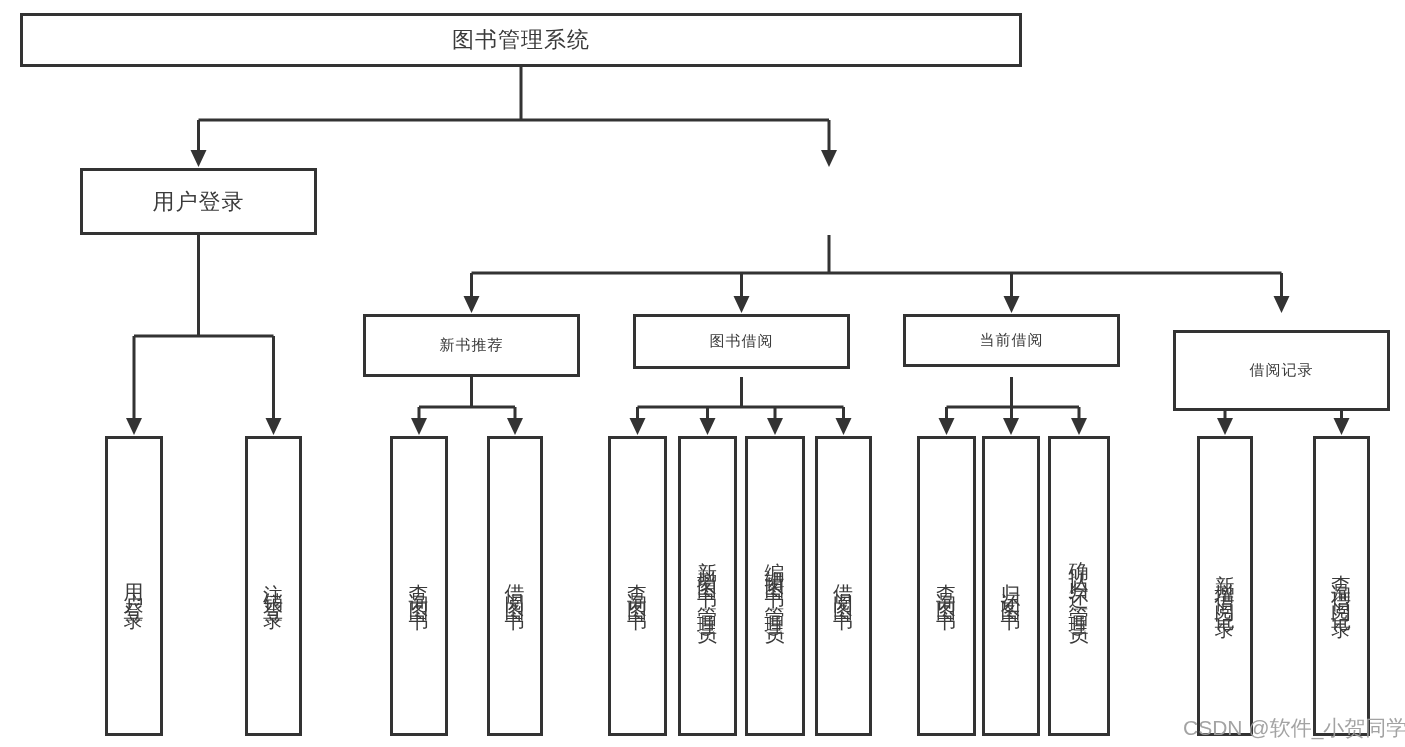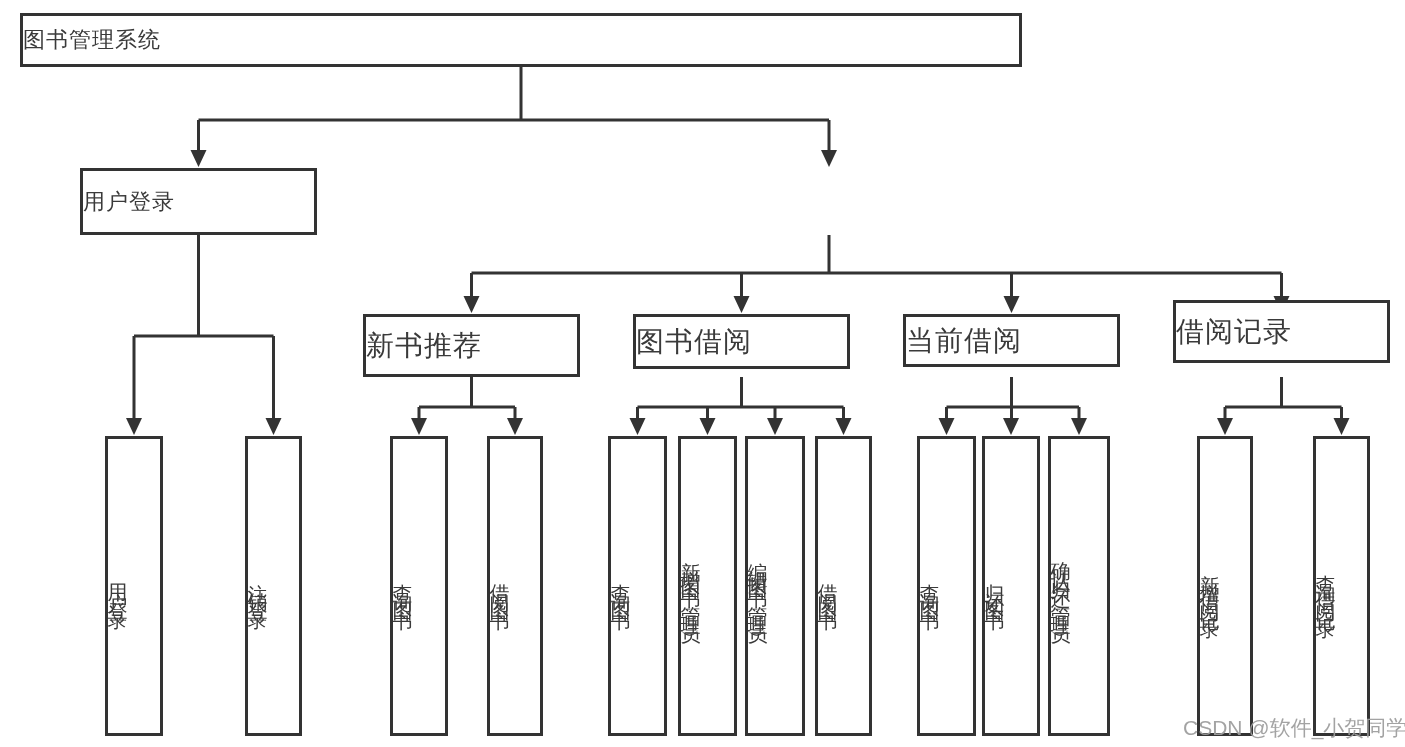--- a/index.html
+++ b/index.html
@@ -17,27 +17,27 @@
     width: 1405px; height: 747px;
     pointer-events: none;
   }
   .node {
     position: absolute;
     box-sizing: border-box;
     border: 3px solid #333333;
     background: #ffffff;
     display: flex;
     align-items: center;
-    justify-content: flex-start;
+    justify-content: center;
     color: #3a3a3a;
   }
   .node-label { white-space: nowrap; }
   .root .node-label { font-size: 22px; letter-spacing: 1px; }
   .lvl2 .node-label { font-size: 22px; letter-spacing: 1px; }
-  .lvl3 .node-label { font-size: 28px; letter-spacing: 1px; }
+  .lvl3 .node-label { font-size: 15px; letter-spacing: 1px; }
   .leaf .node-label {
     writing-mode: vertical-lr;
     text-orientation: mixed;
     font-size: 20px;
     letter-spacing: 9px;
     line-height: 1;
     white-space: normal;
   }
   .watermark {
     position: absolute;
@@ -96,21 +96,21 @@
 
   <div class="node lvl3" style="left:363px;top:314px;width:217px;height:63px">
     <span class="node-label">新书推荐</span>
   </div>
   <div class="node lvl3" style="left:633px;top:314px;width:217px;height:55px">
     <span class="node-label">图书借阅</span>
   </div>
   <div class="node lvl3" style="left:903px;top:314px;width:217px;height:53px">
     <span class="node-label">当前借阅</span>
   </div>
-  <div class="node lvl3" style="left:1173px;top:300px;width:217px;height:63px">
+  <div class="node lvl3" style="left:1173px;top:330px;width:217px;height:81px">
     <span class="node-label">借阅记录</span>
   </div>
 
   <div class="node leaf" style="left:105px;top:436px;width:58px;height:300px">
     <span class="node-label">用户登录</span>
   </div>
   <div class="node leaf" style="left:245px;top:436px;width:57px;height:300px">
     <span class="node-label">注销登录</span>
   </div>
 

